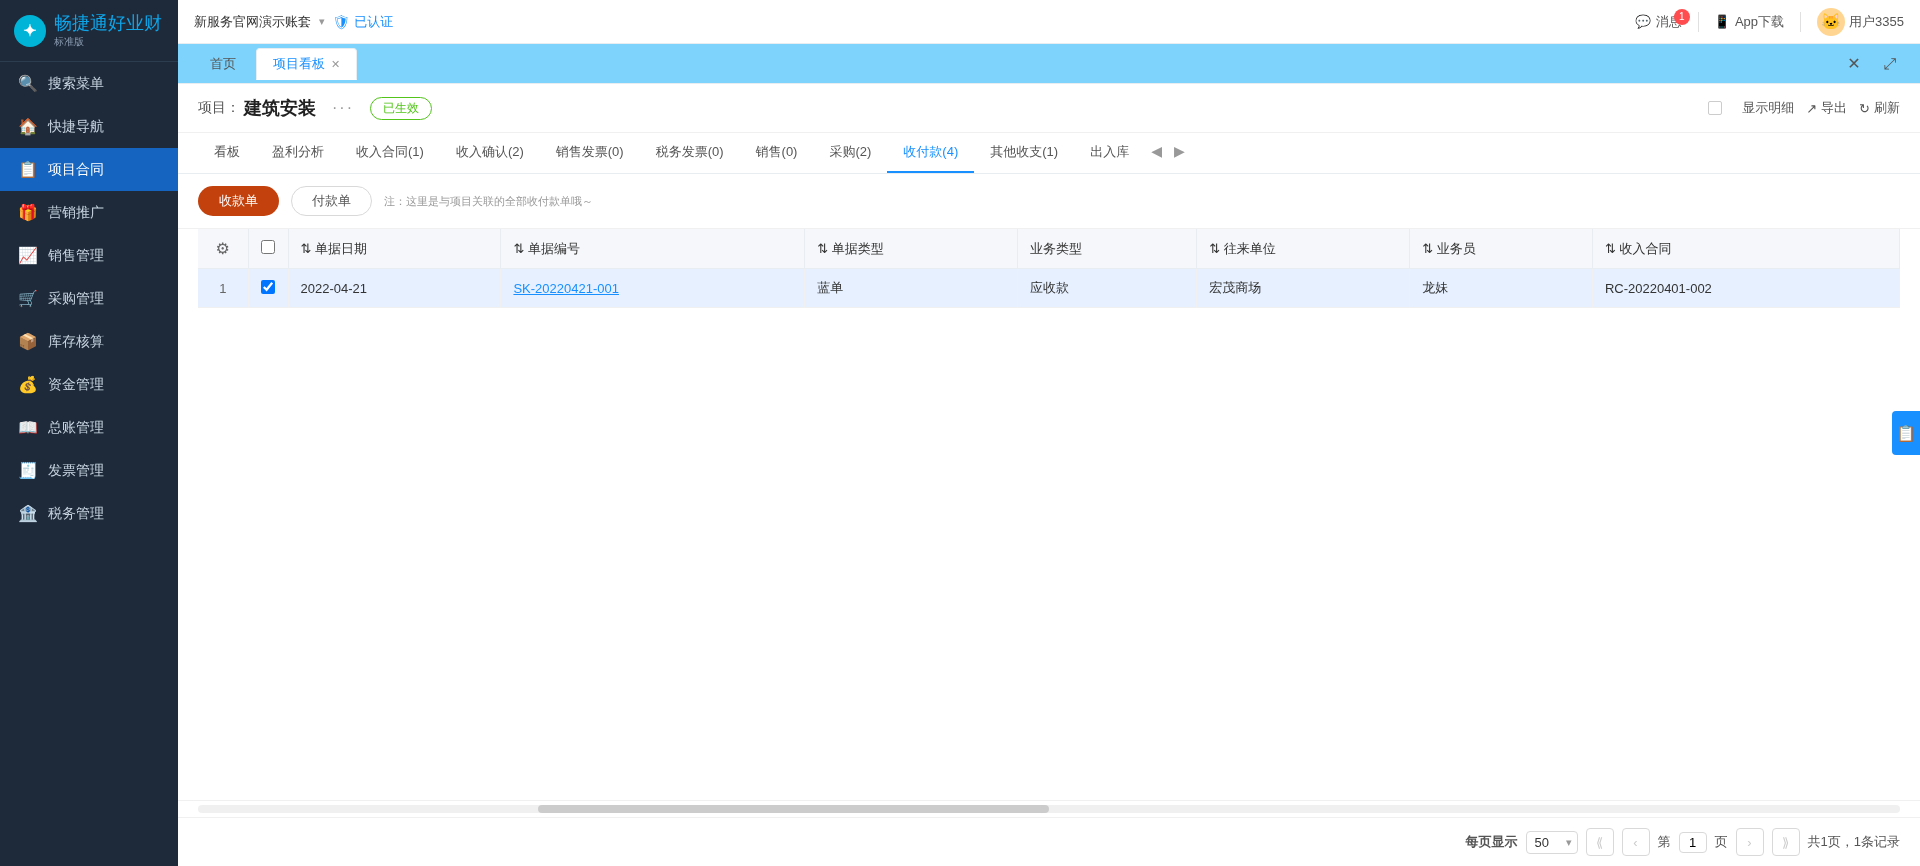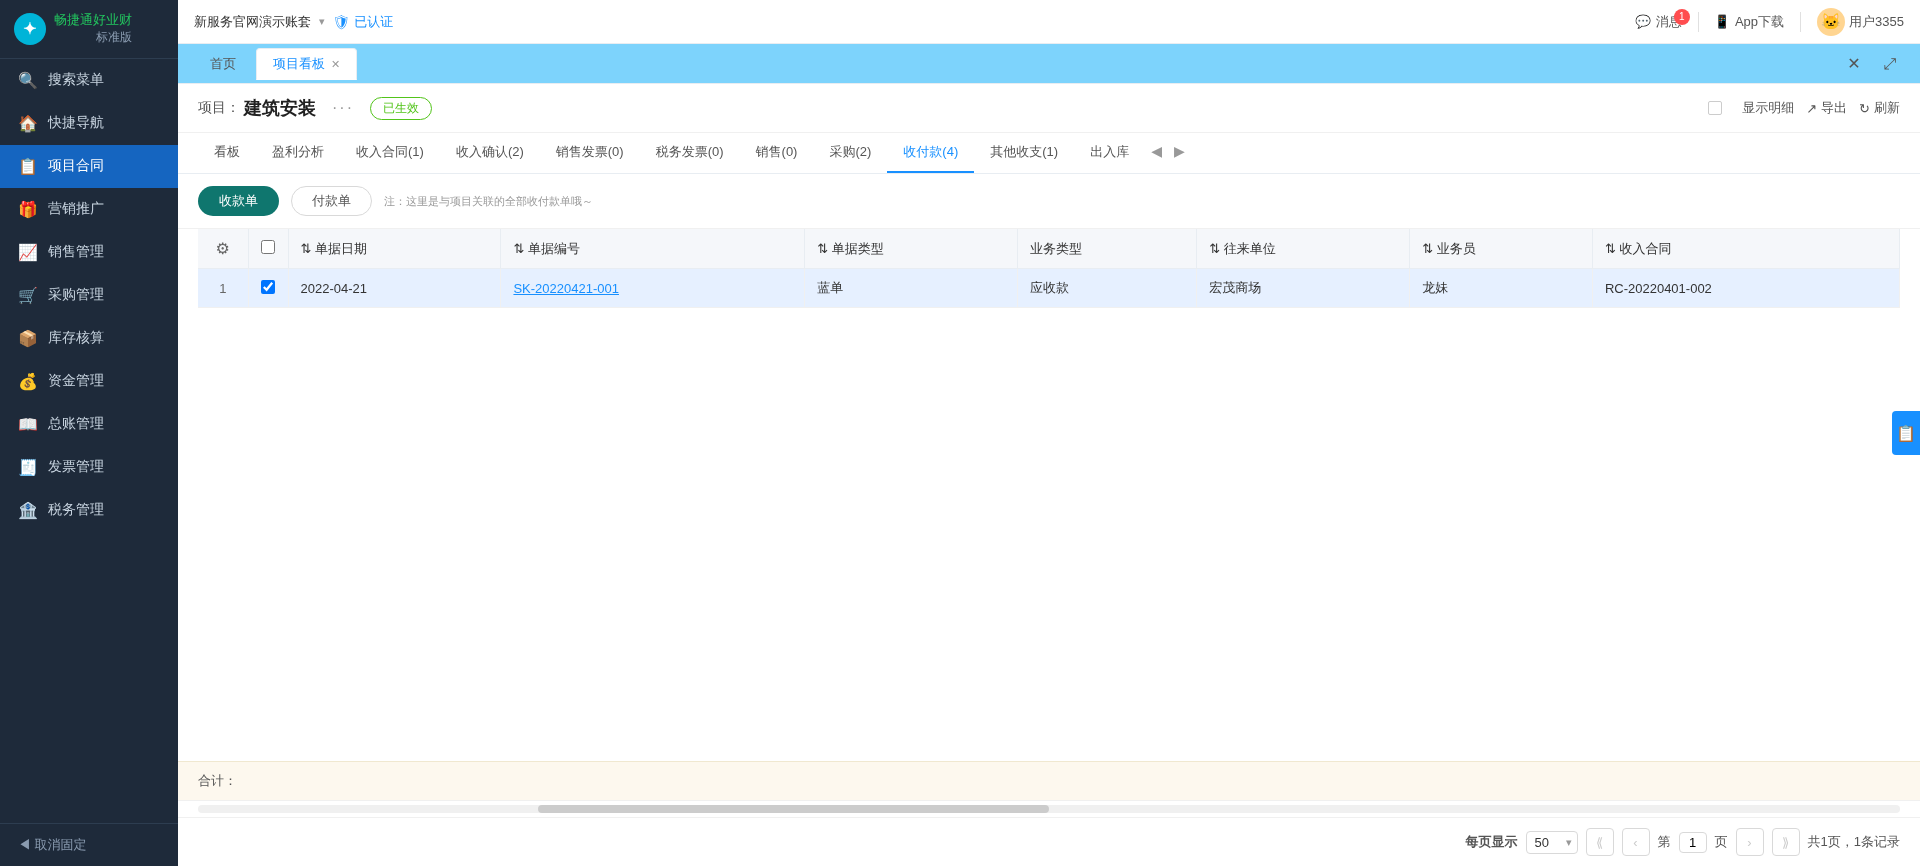--- a/index.html
+++ b/index.html
@@ -22,22 +22,22 @@
       gap: 8px;
       border-bottom: 1px solid #2d3d50;
     }
     .logo-icon {
       width: 32px; height: 32px;
       background: #00b4d8;
       border-radius: 50%;
       display: flex; align-items: center; justify-content: center;
       color: white; font-size: 16px; font-weight: bold;
     }
-    .logo-text { font-size: 13px; color: #22c55e; line-height: 1.3; }
-    .logo-badge { font-size: 12px; color: #8a9bb0; text-align: right; }
+    .logo-text { font-size: 18px; color: #0ea5e9; line-height: 1.3; }
+    .logo-badge { font-size: 10px; color: #8a9bb0; }
     .sidebar-scroll { flex: 1; overflow-y: auto; overflow-x: hidden; }
     .sidebar-scroll::-webkit-scrollbar { width: 4px; }
     .sidebar-scroll::-webkit-scrollbar-thumb { background: #3a4d62; border-radius: 2px; }
     .sidebar-item {
       display: flex; align-items: center; gap: 10px;
       padding: 12px 18px;
       cursor: pointer; color: #c8d4e0; font-size: 14px;
       transition: background 0.2s;
       position: relative;
     }
@@ -186,21 +186,21 @@
       border-bottom: 1px solid #f0f0f0;
       flex-shrink: 0;
     }
     .filter-btn {
       padding: 5px 20px;
       border-radius: 20px;
       cursor: pointer;
       font-size: 13px;
       border: 1px solid transparent;
     }
-    .filter-btn.active { background: #0f766e; color: #fff; }
+    .filter-btn.active { background: #c2410c; color: #fff; }
     .filter-btn.inactive { background: #fff; color: #555; border: 1px solid #d9d9d9; }
     .filter-note { color: #999; font-size: 11px; }
 
     
     .table-wrapper {
       flex: 1;
       overflow: auto;
       padding: 0 20px;
     }
     .table-wrapper::-webkit-scrollbar { height: 6px; width: 6px; }
@@ -376,23 +376,20 @@
       <span>总账管理</span>
     </div>
     <div class="sidebar-item">
       <span class="item-icon">🧾</span>
       <span>发票管理</span>
     </div>
     <div class="sidebar-item">
       <span class="item-icon">🏦</span>
       <span>税务管理</span>
     </div>
-  </div>
-  <div class="sidebar-footer">
-    <span>◀ 取消固定</span>
   </div>
 </div>
 
 <div class="main-content">
 
   <div class="top-header">
     <div class="header-left">
       <span class="account-name">新服务官网演示账套</span>
       <span class="account-dropdown">▾</span>
       <div class="certified-badge">
@@ -552,23 +549,20 @@
             <td>蓝单</td>
             <td>应收款</td>
             <td>宏茂商场</td>
             <td>龙妹</td>
             <td>RC-20220401-002</td>
           </tr>
         </tbody>
       </table>
     </div>
 
-    <div class="table-summary">
-      <span>合计：</span>
-    </div>
 
     <div class="table-scrollbar-row">
       <div class="scrollbar-track">
         <div class="scrollbar-thumb"></div>
       </div>
     </div>
 
     <div class="pagination">
       <span class="page-size-label">每页显示</span>
       <div class="page-size-wrapper">

